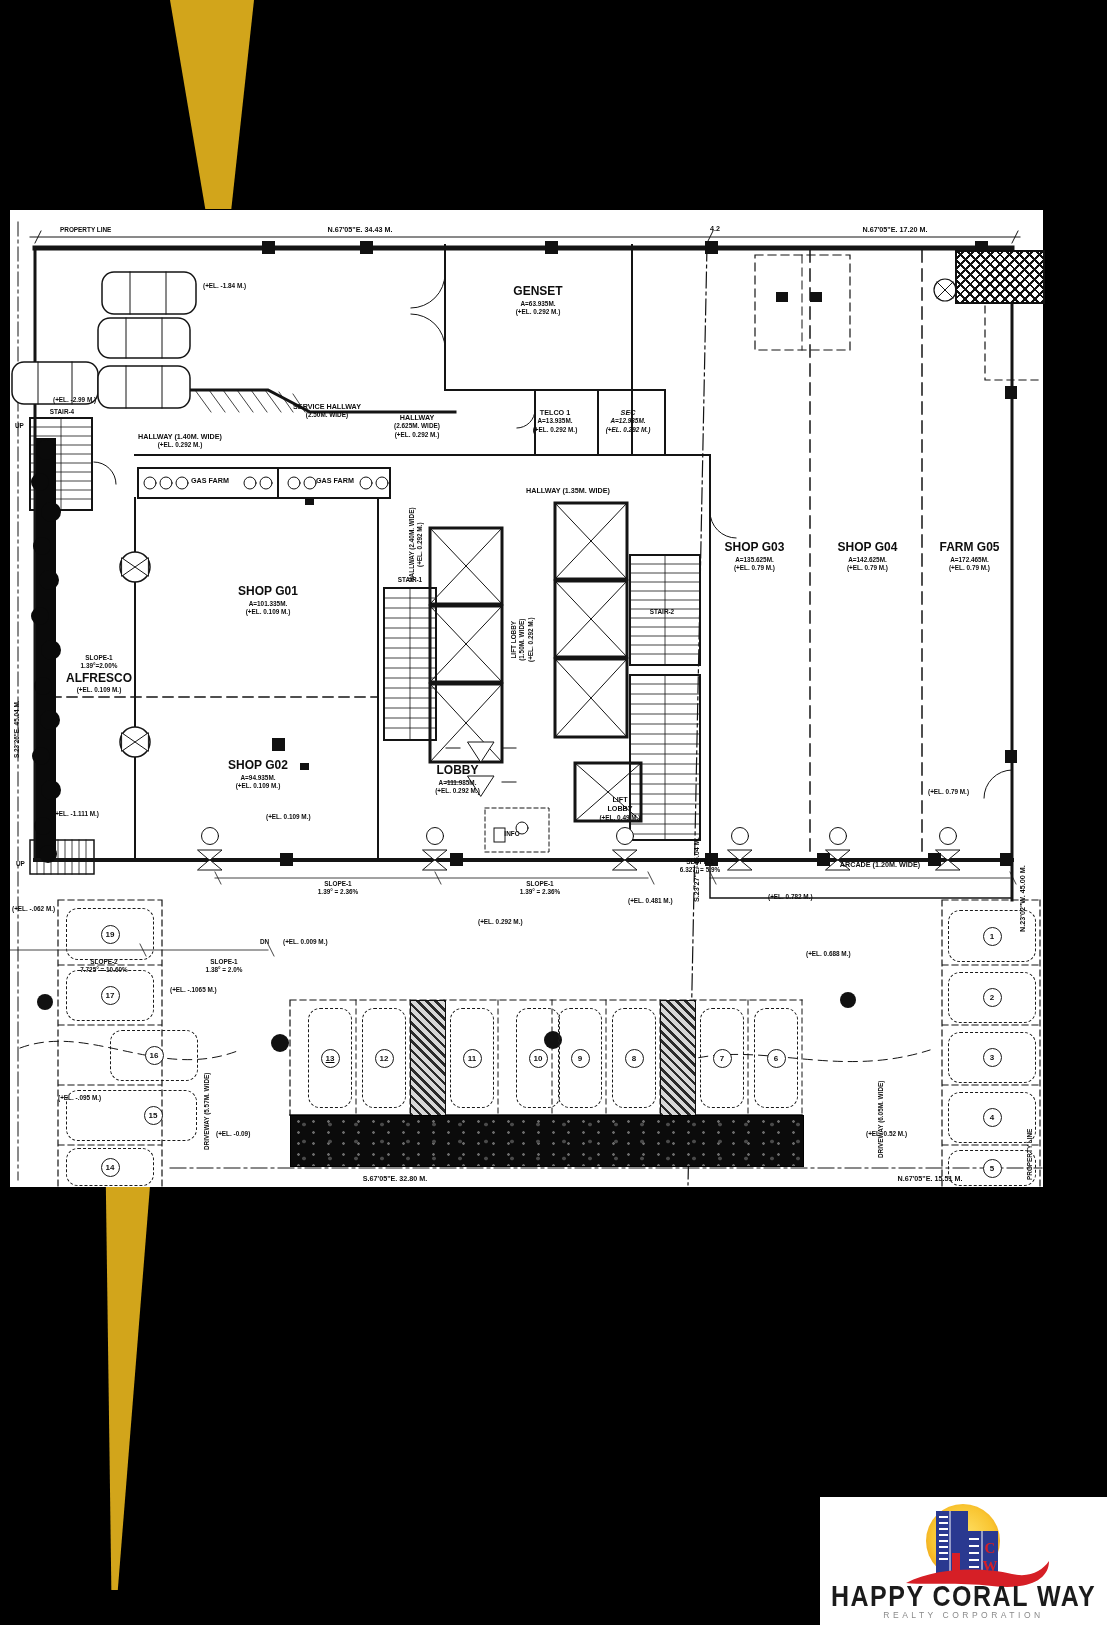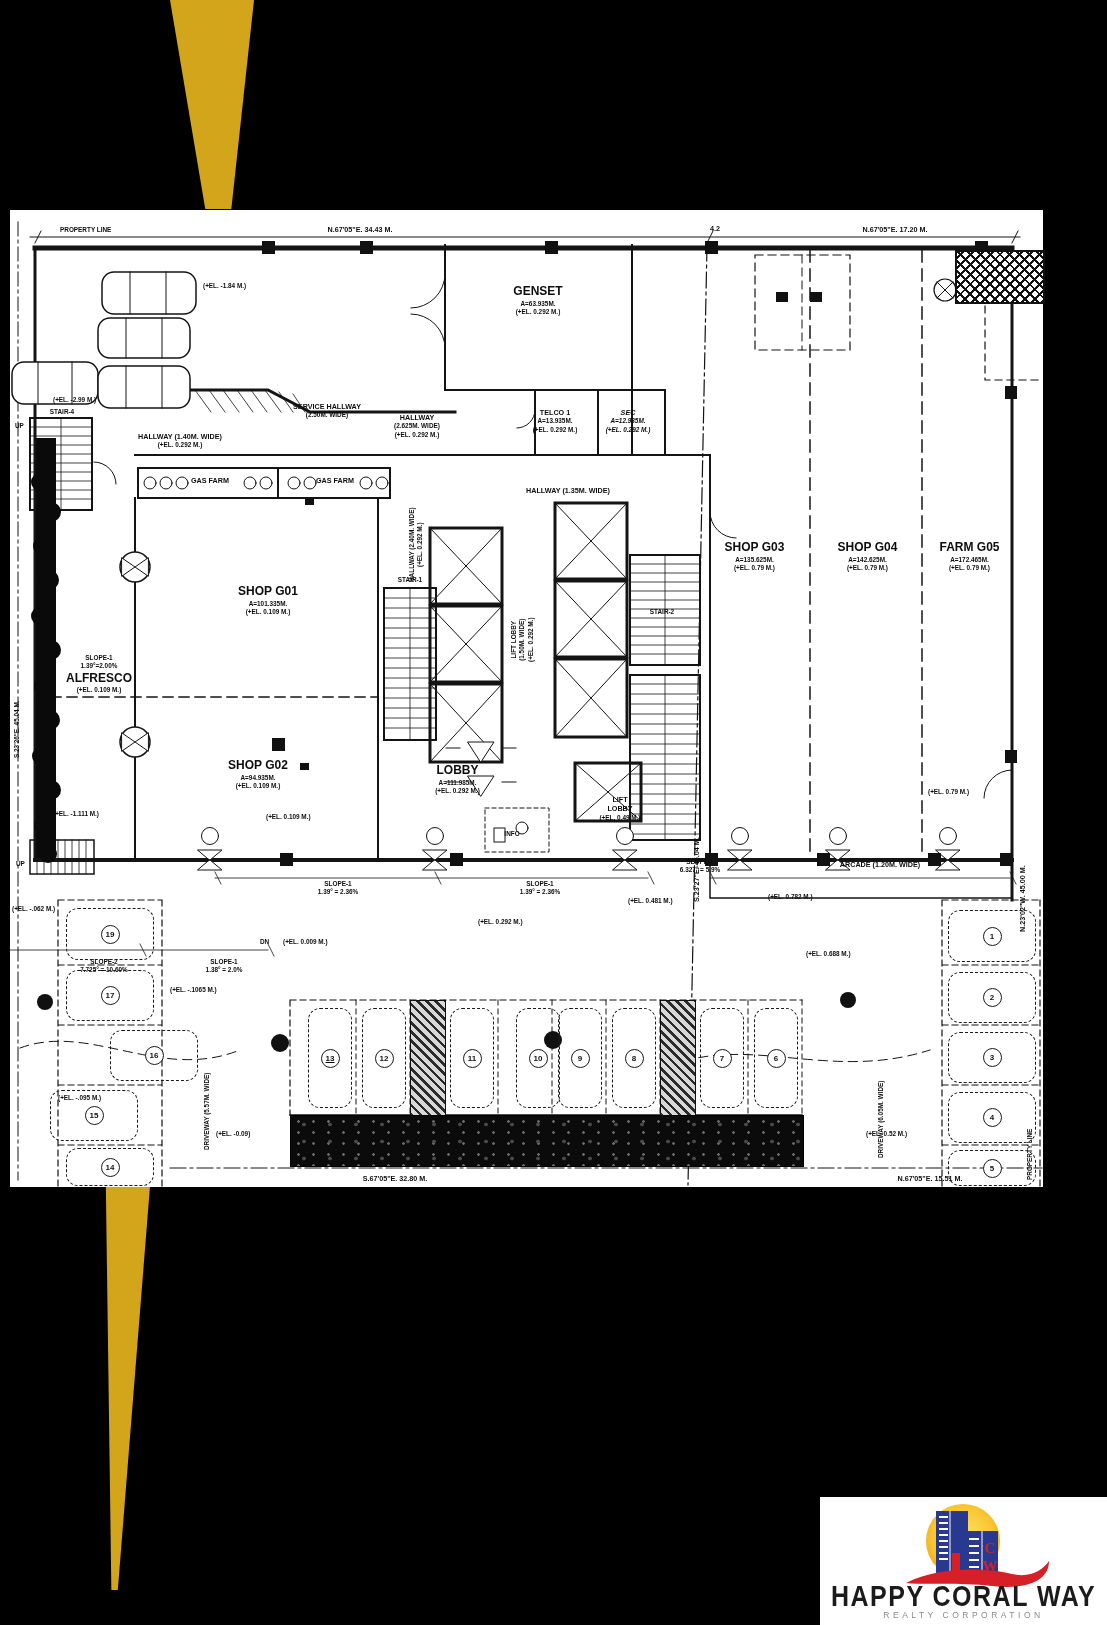--- a/index.html
+++ b/index.html
@@ -357,21 +357,21 @@
 
     <div class="pslot" style="left:56px;top:698px;width:86px;height:50px;">
         <span class="pnum">19</span>
       </div>
     <div class="pslot" style="left:56px;top:760px;width:86px;height:49px;">
         <span class="pnum">17</span>
       </div>
     <div class="pslot" style="left:68px;top:820px;width:86px;height:49px;margin-left:32px;">
         <span class="pnum">16</span>
       </div>
-    <div class="pslot" style="left:40px;top:880px;width:86px;height:49px;">
+    <div class="pslot" style="left:56px;top:880px;width:86px;height:49px;padding-left:43px;">
         <span class="pnum">15</span>
       </div>
     <div class="pslot" style="left:56px;top:938px;width:86px;height:36px;">
         <span class="pnum">14</span>
       </div>
 
     <div class="pslot" style="left:298px;top:798px;width:42px;height:98px;text-decoration:underline;">
         <span class="pnum">13</span>
       </div>
     <div class="pslot" style="left:352px;top:798px;width:42px;height:98px;">

